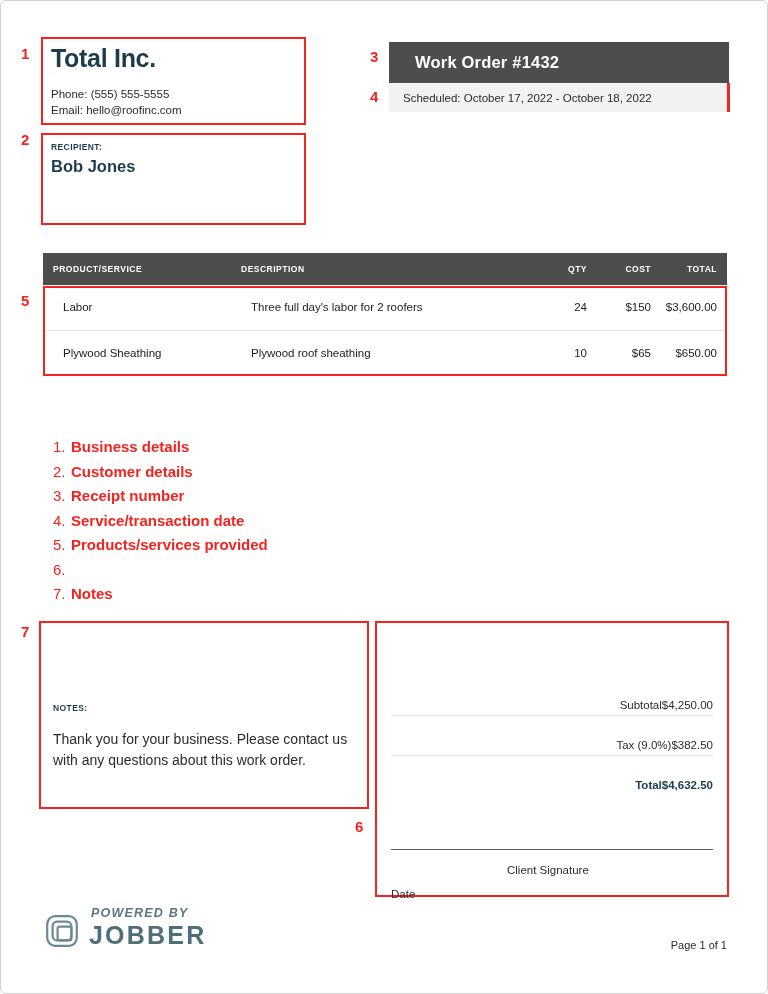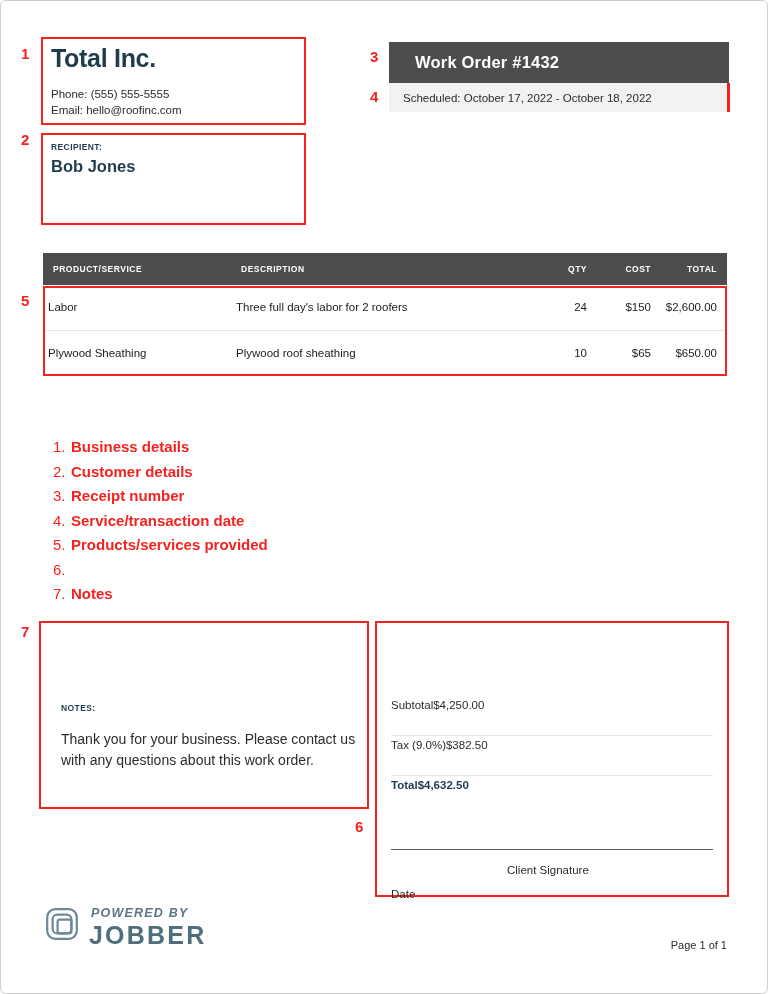--- a/index.html
+++ b/index.html
@@ -132,21 +132,21 @@
     font-weight: bold;
     letter-spacing: 0.5px;
     text-align: left;
     padding: 11px 0 11px 10px;
     height: 32px;
   }
   #items thead th.num { text-align: right; padding: 11px 10px 11px 0; }
   #items tbody td {
     font-size: 11.5px;
     color: #1c1c1c;
-    padding: 16px 0 16px 5px;
+    padding: 16px 0 16px 20px;
     border-bottom: 1px solid #e6e6e6;
     height: 45px;
     vertical-align: middle;
   }
   #items tbody td.num { text-align: right; padding: 16px 10px 16px 0; }
   #items tbody tr:last-child td { border-bottom: 1px solid #e6e6e6; }
   .c-name  { width: 188px; }
   .c-desc  { width: 300px; }
   .c-qty   { width: 66px; }
   .c-cost  { width: 64px; }
@@ -172,21 +172,20 @@
     width: 18px;
     flex: 0 0 18px;
   }
 
   
   #notes {
     position: absolute;
     left: 38px; top: 620px;
     width: 330px; height: 188px;
     padding: 0 8px;
-    margin-left: 8px;
   }
   .notes-label {
     position: absolute;
     left: 14px; top: 82px;
     font-size: 8.5px;
     font-weight: bold;
     color: #1d3c4c;
     letter-spacing: 0.4px;
   }
   .notes-body {
@@ -203,25 +202,25 @@
     position: absolute;
     left: 374px; top: 620px;
     width: 354px; height: 276px;
     padding: 0 16px;
   }
   .tot-row {
     position: absolute;
     left: 16px;
     width: 322px;
     display: flex;
-    justify-content: flex-start;
+    justify-content: flex-end;
     align-items: center;
     font-size: 11.5px;
     color: #2b2b2b;
-    padding-bottom: 24px;
+    padding-bottom: 4px;
     border-bottom: 1px solid #e6e6e6;
   }
   .tot-row.r1 { top: 78px; }
   .tot-row.r2 { top: 118px; }
   .tot-row.r3 {
     top: 158px;
     border-bottom: none;
     color: #1d3c4c;
     font-weight: bold;
   }
@@ -239,21 +238,21 @@
     color: #2b2b2b;
   }
   .sig-labels .date { position: absolute; left: 0; margin-top: 24px; }
   .sig-labels .client { position: absolute; left: 116px; }
 
   
   #footer-logo {
     position: absolute;
     left: 44px; top: 906px;
     display: flex;
-    align-items: flex-start;
+    align-items: flex-end;
     gap: 10px;
   }
   .logo-mark { width: 34px; height: 34px; flex: 0 0 34px; }
   .logo-text { display: flex; flex-direction: column; }
   .powered-by {
     font-size: 12.5px;
     font-weight: bold;
     font-style: italic;
     color: #5b7684;
     letter-spacing: 1.2px;
@@ -318,21 +317,21 @@
         <th class="c-cost num">COST</th>
         <th class="c-total num">TOTAL</th>
       </tr>
     </thead>
     <tbody>
       <tr>
         <td>Labor</td>
         <td>Three full day's labor for 2 roofers</td>
         <td class="num">24</td>
         <td class="num">$150</td>
-        <td class="num">$2,600.00</td>
+        <td class="num">$3,600.00</td>
       </tr>
       <tr>
         <td>Plywood Sheathing</td>
         <td>Plywood roof sheathing</td>
         <td class="num">10</td>
         <td class="num">$65</td>
         <td class="num">$650.00</td>
       </tr>
     </tbody>
   </table>

